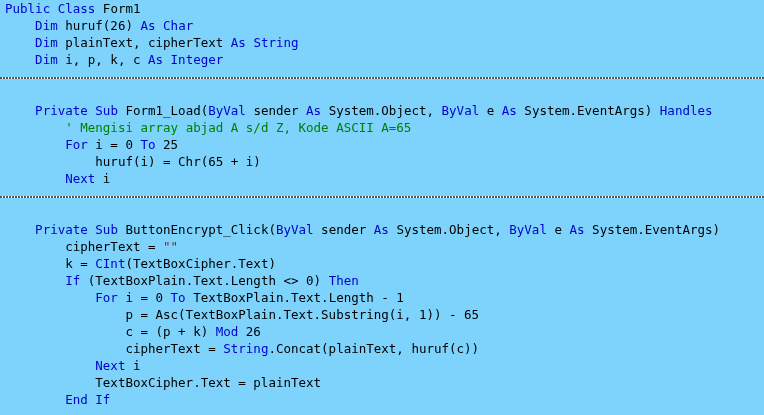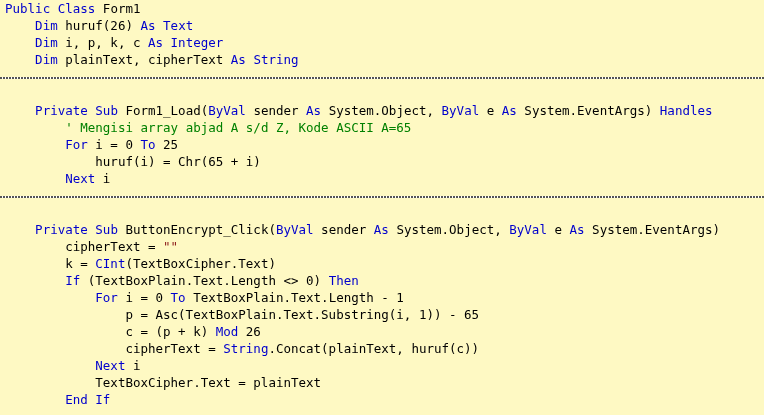--- a/index.html
+++ b/index.html
@@ -10,21 +10,21 @@
   body {
     width: 764px;
     height: 415px;
     overflow: hidden;
     font-family: "DejaVu Sans Mono", "Liberation Mono", monospace;
   }
   #code-listing {
     position: relative;
     width: 764px;
     height: 415px;
-    background: #fef9c3;
+    background: #7dd3fc;
   }
   .code-line {
     height: 17px;
     line-height: 17px;
     font-size: 12.5px;
     white-space: pre;
     color: #000000;
     padding-left: 5px;
     letter-spacing: 0px;
   }
@@ -48,23 +48,23 @@
   .kw   { color: #0000cd; }
   .cmt  { color: #008000; text-align: center; }
   .str  { color: #8b1a1a; }
   .pln  { color: #000000; }
 </style>
 </head>
 <body>
 
 <div id="code-listing">
     <div class="code-line"><span class="kw">Public</span><span class="pln"> </span><span class="kw">Class</span><span class="pln"> Form1</span></div>
-    <div class="code-line"><span class="pln">    </span><span class="kw">Dim</span><span class="pln"> huruf(26) </span><span class="kw">As</span><span class="pln"> </span><span class="kw">Text</span></div>
+    <div class="code-line"><span class="pln">    </span><span class="kw">Dim</span><span class="pln"> huruf(26) </span><span class="kw">As</span><span class="pln"> </span><span class="kw">Char</span></div>
+    <div class="code-line"><span class="pln">    </span><span class="kw">Dim</span><span class="pln"> plainText, cipherText </span><span class="kw">As</span><span class="pln"> </span><span class="kw">String</span></div>
     <div class="code-line"><span class="pln">    </span><span class="kw">Dim</span><span class="pln"> i, p, k, c </span><span class="kw">As</span><span class="pln"> </span><span class="kw">Integer</span></div>
-    <div class="code-line"><span class="pln">    </span><span class="kw">Dim</span><span class="pln"> plainText, cipherText </span><span class="kw">As</span><span class="pln"> </span><span class="kw">String</span></div>
     <div class="sep"></div>
     <div class="code-line">&nbsp;</div>
     <div class="code-line"><span class="pln">    </span><span class="kw">Private</span><span class="pln"> </span><span class="kw">Sub</span><span class="pln"> Form1_Load(</span><span class="kw">ByVal</span><span class="pln"> sender </span><span class="kw">As</span><span class="pln"> System.Object, </span><span class="kw">ByVal</span><span class="pln"> e </span><span class="kw">As</span><span class="pln"> System.EventArgs) </span><span class="kw">Handles</span></div>
     <div class="code-line"><span class="pln">        </span><span class="cmt">' Mengisi array abjad A s/d Z, Kode ASCII A=65</span></div>
     <div class="code-line"><span class="pln">        </span><span class="kw">For</span><span class="pln"> i = 0 </span><span class="kw">To</span><span class="pln"> 25</span></div>
     <div class="code-line"><span class="pln">            huruf(i) = Chr(65 + i)</span></div>
     <div class="code-line"><span class="pln">        </span><span class="kw">Next</span><span class="pln"> i</span></div>
     <div class="sep"></div>
     <div class="code-line">&nbsp;</div>
     <div class="code-line"><span class="pln">    </span><span class="kw">Private</span><span class="pln"> </span><span class="kw">Sub</span><span class="pln"> ButtonEncrypt_Click(</span><span class="kw">ByVal</span><span class="pln"> sender </span><span class="kw">As</span><span class="pln"> System.Object, </span><span class="kw">ByVal</span><span class="pln"> e </span><span class="kw">As</span><span class="pln"> System.EventArgs)</span></div>

